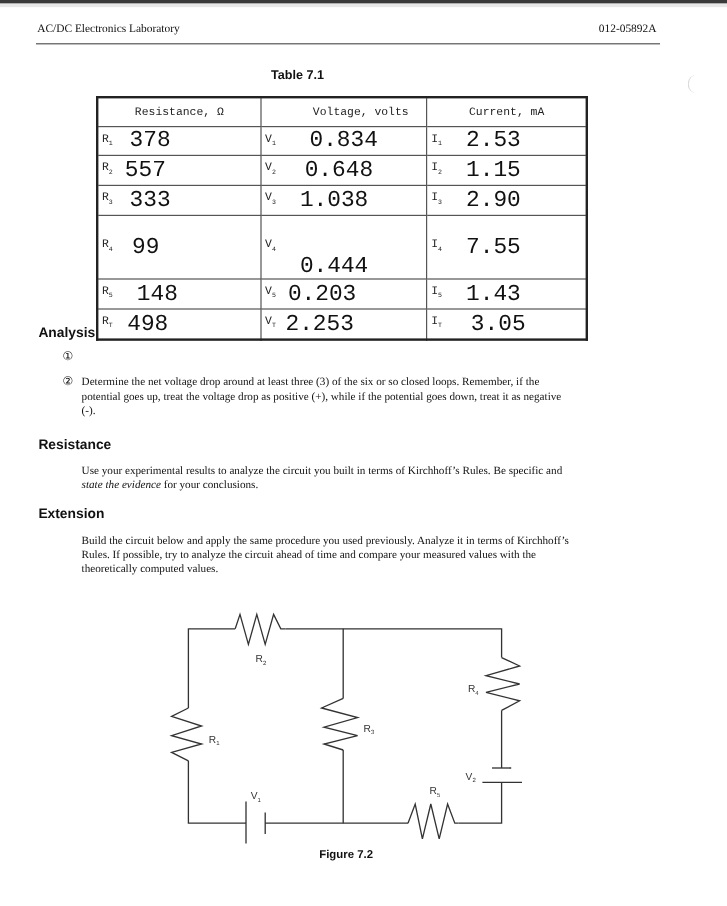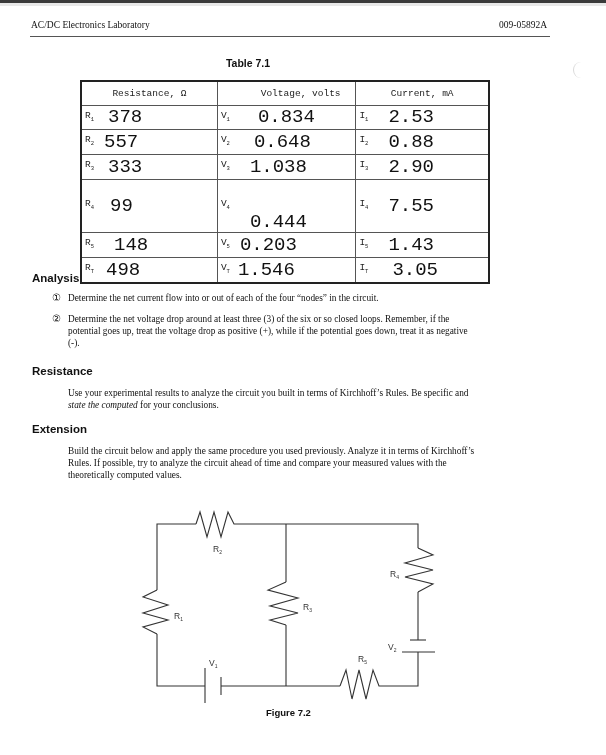--- a/index.html
+++ b/index.html
@@ -37,21 +37,21 @@
   .margin-mark { position: absolute; left: 573px; top: 62px; width: 10px; height: 16px;
     border-left: 1px solid #d9d9d9; border-radius: 10px 0 0 10px; }
 </style>
 </head>
 <body>
 
 <div class="topbar"></div>
 <div class="topbar-shade"></div>
 
 <div class="run-head run-left">AC/DC Electronics Laboratory</div>
-<div class="run-head run-right">009-05892A</div>
+<div class="run-head run-right">012-05892A</div>
 <div class="head-rule"></div>
 <div class="margin-mark"></div>
 
 <div class="table-title">Table 7.1</div>
 
 <table class="data">
   <thead>
     <tr>
       <th class="col-r">Resistance, Ω</th>
       <th class="col-v">Voltage, volts</th>
@@ -60,58 +60,57 @@
   </thead>
   <tbody id="tbody">
       <tr>
         <td><span class="sym"><span>R</span><sub>1</sub></span><span class="val" style="padding-left: 12px;">378</span></td>
         <td><span class="sym"><span>V</span><sub>1</sub></span><span class="val" style="padding-left: 26px;">0.834</span></td>
         <td><span class="sym"><span>I</span><sub>1</sub></span><span class="val" style="padding-left: 18px;">2.53</span></td>
       </tr>
       <tr>
         <td><span class="sym"><span>R</span><sub>2</sub></span><span class="val" style="padding-left: 8px;">557</span></td>
         <td><span class="sym"><span>V</span><sub>2</sub></span><span class="val" style="padding-left: 22px;">0.648</span></td>
-        <td><span class="sym"><span>I</span><sub>2</sub></span><span class="val" style="padding-left: 18px;">0.88</span></td>
+        <td><span class="sym"><span>I</span><sub>2</sub></span><span class="val" style="padding-left: 18px;">1.15</span></td>
       </tr>
       <tr>
         <td><span class="sym"><span>R</span><sub>3</sub></span><span class="val" style="padding-left: 12px; text-align: center;">333</span></td>
         <td><span class="sym"><span>V</span><sub>3</sub></span><span class="val" style="padding-left: 18px; text-align: center;">1.038</span></td>
         <td><span class="sym"><span>I</span><sub>3</sub></span><span class="val" style="padding-left: 18px;">2.90</span></td>
       </tr>
       <tr>
         <td><span class="sym"><span>R</span><sub>4</sub></span><span class="val" style="padding-left: 14px;">99</span></td>
         <td><span class="sym"><span>V</span><sub>4</sub></span><span class="val" style="padding-left: 18px; margin-top: 32px;">0.444</span></td>
         <td><span class="sym"><span>I</span><sub>4</sub></span><span class="val" style="padding-left: 18px;">7.55</span></td>
       </tr>
       <tr>
         <td><span class="sym"><span>R</span><sub>5</sub></span><span class="val" style="padding-left: 18px;">148</span></td>
         <td><span class="sym"><span>V</span><sub>5</sub></span><span class="val" style="padding-left: 8px;">0.203</span></td>
         <td><span class="sym"><span>I</span><sub>5</sub></span><span class="val" style="padding-left: 18px;">1.43</span></td>
       </tr>
       <tr>
         <td><span class="sym"><span>R</span><sub>T</sub></span><span class="val" style="padding-left: 10px;">498</span></td>
-        <td><span class="sym"><span>V</span><sub>T</sub></span><span class="val" style="padding-left: 6px;">1.546</span></td>
+        <td><span class="sym"><span>V</span><sub>T</sub></span><span class="val" style="padding-left: 6px;">2.253</span></td>
         <td><span class="sym"><span>I</span><sub>T</sub></span><span class="val" style="padding-left: 22px;">3.05</span></td>
       </tr>
     </tbody>
 </table>
 
 <div class="section" style="top:272px;">Analysis</div>
 <div class="item" style="top:292px;">
   <span class="num">①</span>
-  <span>Determine the net current flow into or out of each of the four “nodes” in the circuit.</span>
 </div>
 <div class="item" style="top:313px;">
   <span class="num">②</span>
   <span style="width:410px;">Determine the net voltage drop around at least three (3) of the six or so closed loops.  Remember, if the potential goes up, treat the voltage drop as positive (+), while if the potential goes down, treat it as negative (-).</span>
 </div>
 
 <div class="section" style="top:365px;">Resistance</div>
 <div class="para" style="top:387px;">
-  <span>Use your experimental results to analyze the circuit you built in terms of Kirchhoff’s Rules.  Be specific and </span><i>state the computed</i><span> for your conclusions.</span>
+  <span>Use your experimental results to analyze the circuit you built in terms of Kirchhoff’s Rules.  Be specific and </span><i>state the evidence</i><span> for your conclusions.</span>
 </div>
 
 <div class="section" style="top:423px;">Extension</div>
 <div class="para" style="top:445px;">Build the circuit below and apply the same procedure you used previously.  Analyze it in terms of Kirchhoff’s Rules.  If possible, try to analyze the circuit ahead of time and compare your measured values with the theoretically computed values.</div>
 
 <svg class="circuit" width="606" height="755">
   <g stroke="#333" stroke-width="1.1" fill="none">
 
     <polyline points="157,590 157,524 196,524"></polyline>
 

